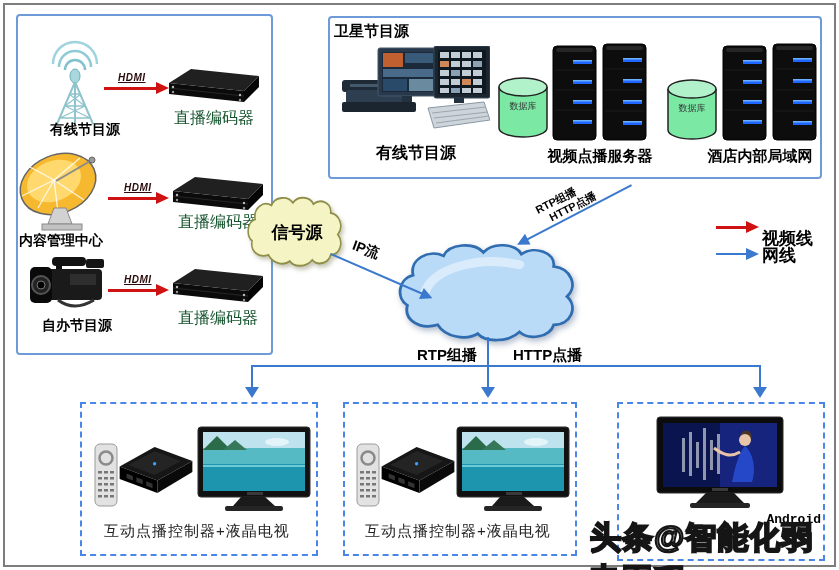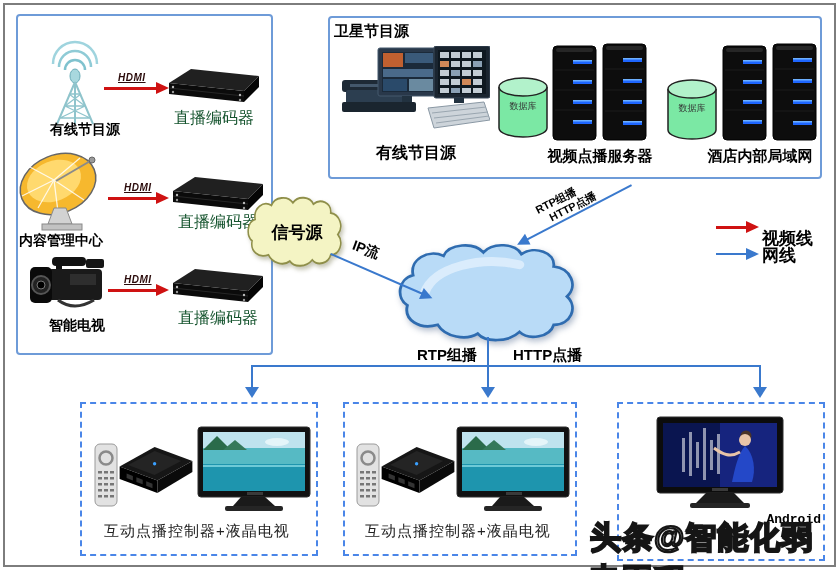--- a/index.html
+++ b/index.html
@@ -97,21 +97,21 @@
     <rect x="24" y="3" width="34" height="9" rx="4" fill="#111"></rect>
     <rect x="28" y="10" width="6" height="8" fill="#111"></rect>
     <rect x="58" y="5" width="18" height="9" rx="2" fill="#151515"></rect>
     <rect x="20" y="15" width="54" height="31" rx="4" fill="#1a1a1a"></rect>
     <rect x="42" y="20" width="26" height="11" fill="#2e2e2e"></rect>
     <rect x="2" y="13" width="22" height="36" rx="5" fill="#0a0a0a"></rect>
     <circle cx="13" cy="31" r="9" fill="#222" stroke="#555" stroke-width="2"></circle>
     <circle cx="13" cy="31" r="4" fill="#000" stroke="#777"></circle>
     <path d="M30,46 Q46,58 66,46" stroke="#333" stroke-width="3" fill="none"></path>
   </svg>
-  <div class="lbl ctr" style="left:32px;top:317px;width:90px;font-size:14px;">智能电视</div>
+  <div class="lbl ctr" style="left:32px;top:317px;width:90px;font-size:14px;">自办节目源</div>
   <div class="hdmi" style="left:124px;top:274px;">HDMI</div>
   <div class="red-shaft" style="left:108px;top:289px;width:48px;"></div>
   <div class="red-tip" style="left:156px;top:284px;"></div>
   <svg class="abs" style="left:170px;top:260px;" width="96" height="48" viewBox="0 0 96 48">
     <polygon points="3,23 78,31 78,42 3,34" fill="#0b0b0b"></polygon>
     <polygon points="3,23 25,9 93,16 78,31" fill="#202020"></polygon>
     <polygon points="78,31 93,16 93,27 78,42" fill="#050505"></polygon>
     <line x1="3" y1="28" x2="78" y2="36" stroke="#262626"></line>
     <circle cx="7" cy="27" r="1.2" fill="#bbb"></circle>
       <circle cx="7" cy="32" r="1.2" fill="#999"></circle>

